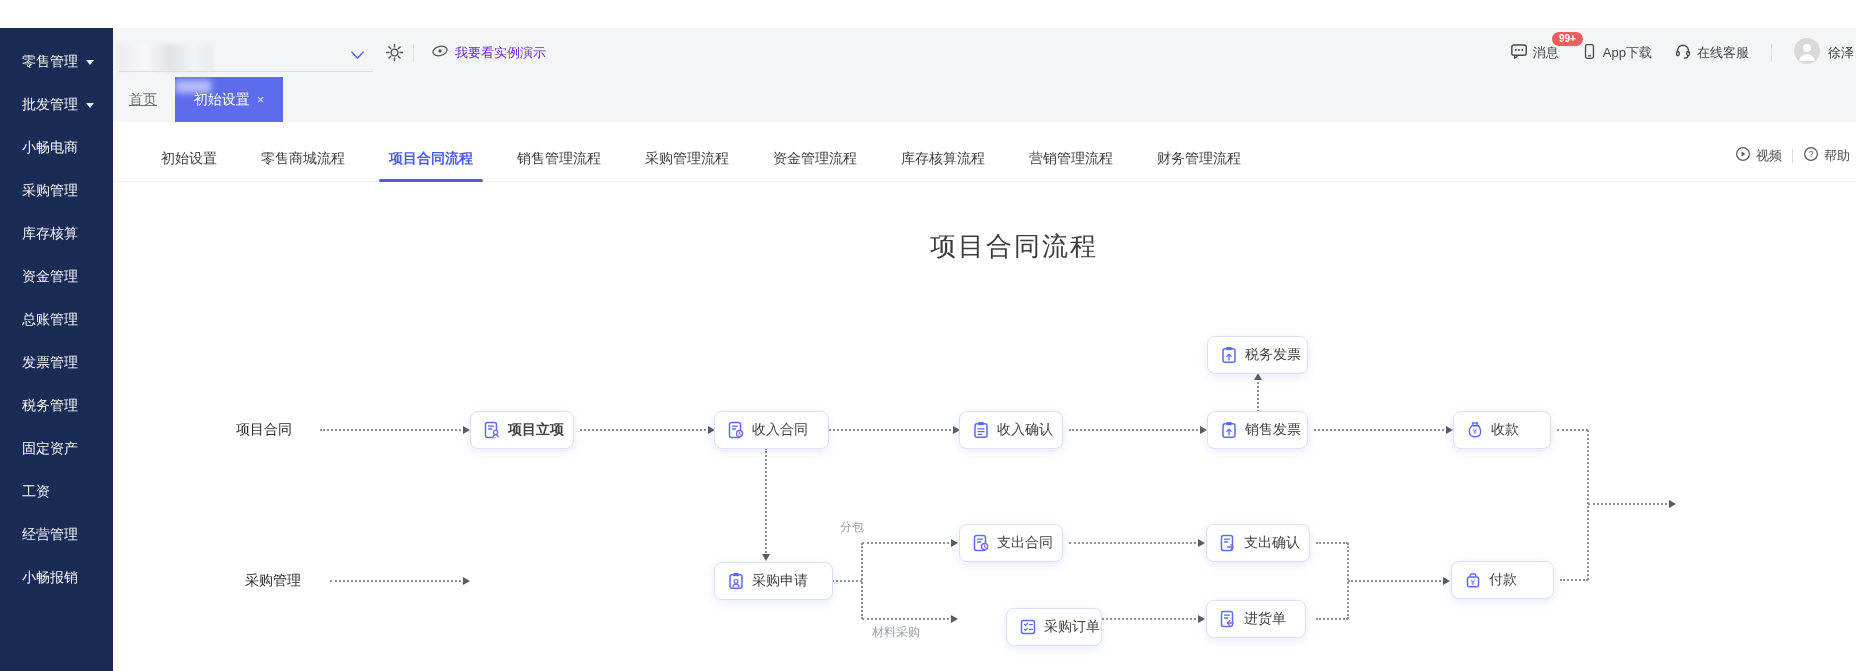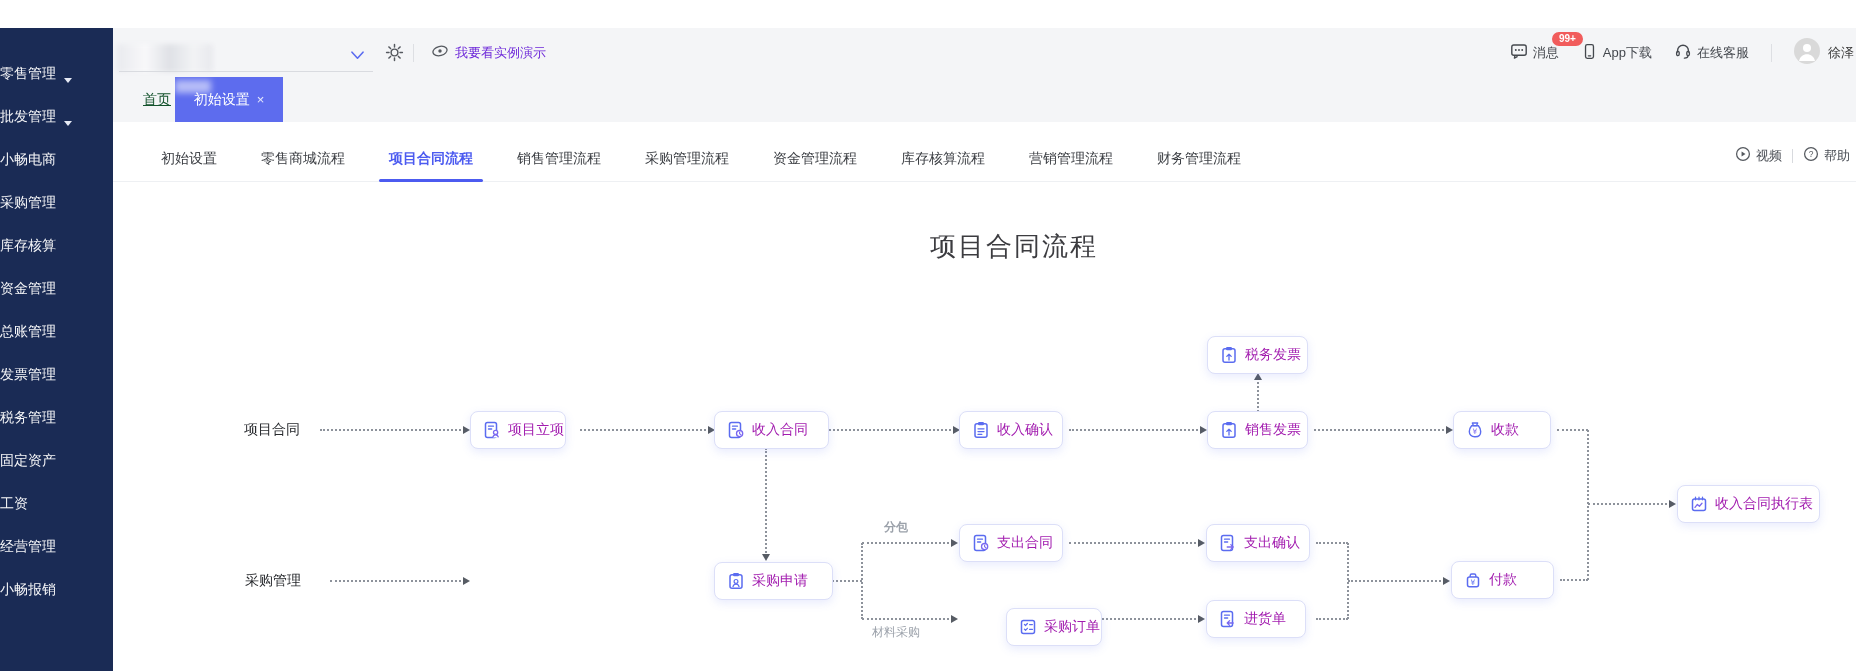--- a/index.html
+++ b/index.html
@@ -21,55 +21,55 @@
   .tb-divider{width:1px;height:18px;background:#dddfe3;position:absolute;top:16px;}
   .demo-item{position:absolute;left:318px;top:14px;display:flex;align-items:center;gap:6px;
     font-size:13px;color:#6d28d9;}
   .topbar-right{position:absolute;right:0;top:0;height:49px;display:flex;align-items:center;gap:22px;padding-right:0;}
   .tb-item{display:flex;align-items:center;gap:5px;font-size:13px;color:#43474d;position:relative;cursor:pointer;}
   .badge{position:absolute;top:-12px;right:-26px;background:#f15c5c;color:#fff;font-size:10px;font-weight:bold;
     padding:1px 7px;border-radius:9px;border:2px solid #f4f5f7;line-height:12px;}
   .user-item{display:flex;align-items:center;gap:8px;width:62px;overflow:hidden;font-size:13px;color:#333;}
   
   .tabrow{position:absolute;left:0;right:0;top:49px;height:45px;}
-  .tab-home{position:absolute;left:22px;top:0;height:45px;display:flex;align-items:center;
-    font-size:14px;color:#14532d;padding:0 8px;cursor:pointer;text-decoration:underline;}
+  .tab-home{position:absolute;left:8px;top:0;height:45px;display:flex;align-items:center;
+    font-size:14px;color:#737373;padding:0 8px;cursor:pointer;text-decoration:underline;}
   .tab-active{position:absolute;left:62px;top:0;height:45px;width:108px;background:#5d6cee;color:#fff;
     display:flex;align-items:center;justify-content:center;gap:7px;font-size:14px;cursor:pointer;}
   .tab-close{font-size:13px;opacity:.85;cursor:pointer;}
   .tab-smudge{position:absolute;left:62px;top:3px;width:36px;height:13px;background:rgba(255,255,255,.55);filter:blur(3px);}
   
   .sidebar{position:absolute;left:0;top:28px;bottom:0;width:113px;background:#1a2b55;z-index:11;color:#fff;}
   .logo-block{height:50px;background:#152347;padding:6px 8px 0 8px;box-sizing:border-box;}
   .logo-row{display:flex;align-items:center;gap:4px;}
   .brand-name{font-size:10px;color:#fff;white-space:nowrap;letter-spacing:0;}
   .edition{font-size:10.5px;color:#fff;margin-top:2px;}
   .side-menu{padding-top:12px;}
-  .side-item{height:43px;display:flex;align-items:flex-end;font-size:14px;
+  .side-item{height:43px;display:flex;align-items:center;padding-left:22px;font-size:14px;
     color:rgba(255,255,255,.96);cursor:pointer;gap:8px;}
   .side-item .tri{width:0;height:0;border-left:4.5px solid transparent;border-right:4.5px solid transparent;
     border-top:5px solid #e6eaf5;margin-top:2px;}
   
   .content{position:absolute;left:113px;right:0;top:122px;bottom:0;background:#fff;z-index:5;}
   .subtab-bar{position:relative;height:60px;display:flex;align-items:center;padding:14px 0 0 42px;
     box-sizing:border-box;gap:32px;border-bottom:1px solid #eef0f3;}
   .subtab{font-size:14px;color:#3a3d42;cursor:pointer;position:relative;height:46px;display:flex;
     align-items:center;padding:0 6px;}
   .subtab.active{color:#4c5bf0;font-weight:bold;}
   .subtab.active::after{content:"";position:absolute;left:-4px;right:-4px;bottom:0;height:3px;background:#4c5bf0;border-radius:2px;}
   .subtab-right{position:absolute;right:6px;top:24px;display:flex;align-items:center;gap:10px;
     font-size:13px;color:#4a4e55;}
   .sr-item{display:flex;align-items:flex-end;gap:5px;cursor:pointer;}
   .sr-divider{width:1px;height:14px;background:#d8dade;}
   
   .flow-layer{position:absolute;left:0;top:0;width:1856px;height:671px;z-index:6;pointer-events:none;}
   .flow-title{position:absolute;left:930px;top:229px;font-size:26px;letter-spacing:2px;color:#3c3c40;font-weight:500;}
   .flow-node{position:absolute;height:38px;background:#fff;border:1px solid #dcdff8;border-radius:8px;
     box-shadow:0 3px 10px rgba(95,110,240,.14);display:flex;align-items:center;gap:7px;padding-left:12px;
-    box-sizing:border-box;font-size:14px;color:#a21caf;font-weight:500;pointer-events:auto;cursor:pointer;}
+    box-sizing:border-box;font-size:14px;color:#404040;font-weight:500;pointer-events:auto;cursor:pointer;}
   .flow-node svg{flex:0 0 auto;}
   .row-label{position:absolute;font-size:14px;color:#26282c;font-weight:500;}
   .flow-ann{position:absolute;font-size:12px;color:#9ba1aa;}
   .edge-h{position:absolute;border-top:2px dotted #8d929b;height:0;}
   .edge-v{position:absolute;border-left:2px dotted #8d929b;width:0;}
   .ah{position:absolute;width:0;height:0;}
   .ah.right{border-top:4.5px solid transparent;border-bottom:4.5px solid transparent;border-left:7px solid #575c64;}
   .ah.up{border-left:4.5px solid transparent;border-right:4.5px solid transparent;border-bottom:7px solid #575c64;}
   .ah.down{border-left:4.5px solid transparent;border-right:4.5px solid transparent;border-top:7px solid #575c64;}
 </style>
@@ -235,23 +235,23 @@
           </svg>
         </span>
         <span>帮助</span>
       </div>
     </div>
   </div>
 </div>
 
 <div class="flow-layer">
   <div class="flow-title">项目合同流程</div>
-<div class="row-label" style="left: 244px; top: 421px;">项目合同</div>
+<div class="row-label" style="left: 236px; top: 421px;">项目合同</div>
     <div class="row-label" style="left: 245px; top: 572px;">采购管理</div>
-    <div class="flow-ann" style="left: 884px; top: 519px; font-weight: bold;">分包</div>
+    <div class="flow-ann" style="left: 840px; top: 519px;">分包</div>
     <div class="flow-ann" style="left: 872px; top: 624px;">材料采购</div>
     <div class="edge-h" style="left: 320px; top: 429px; width: 145px;"></div>
     <div class="ah right" style="left: 463px; top: 425.5px;"></div>
     <div class="edge-h" style="left: 580px; top: 429px; width: 130px;"></div>
     <div class="ah right" style="left: 708px; top: 425.5px;"></div>
     <div class="edge-h" style="left: 825px; top: 429px; width: 130px;"></div>
     <div class="ah right" style="left: 953px; top: 425.5px;"></div>
     <div class="edge-h" style="left: 1069px; top: 429px; width: 133px;"></div>
     <div class="ah right" style="left: 1200px; top: 425.5px;"></div>
     <div class="edge-h" style="left: 1314px; top: 429px; width: 134px;"></div>
@@ -275,21 +275,21 @@
     <div class="edge-h" style="left: 1316px; top: 542px; width: 32px;"></div>
     <div class="edge-h" style="left: 1316px; top: 618px; width: 32px;"></div>
     <div class="edge-v" style="left: 1347px; top: 543px; height: 76px;"></div>
     <div class="edge-h" style="left: 1348px; top: 580px; width: 97px;"></div>
     <div class="ah right" style="left: 1443px; top: 576.5px;"></div>
     <div class="edge-h" style="left: 1560px; top: 579px; width: 28px;"></div>
     <div class="edge-h" style="left: 1557px; top: 429px; width: 31px;"></div>
     <div class="edge-v" style="left: 1587px; top: 430px; height: 150px;"></div>
     <div class="edge-h" style="left: 1588px; top: 503px; width: 83px;"></div>
     <div class="ah right" style="left: 1669px; top: 499.5px;"></div>
-    <div class="flow-node" style="left: 470px; top: 411px; width: 96px;">
+    <div class="flow-node" style="left: 470px; top: 411px; width: 104px; font-weight: bold;">
       <span style="display: inline-flex;">
         <svg width="18" height="18" viewBox="0 0 18 18" fill="none" xmlns="http://www.w3.org/2000/svg">
           <rect x="2.5" y="1.5" width="11" height="15" rx="2" stroke="#5b6cf0" stroke-width="1.5"></rect>
           <path d="M5.5 5.2h5M5.5 8h3.2" stroke="#5b6cf0" stroke-width="1.3" stroke-linecap="round"></path>
           <circle cx="12.6" cy="11.4" r="2.1" fill="#fff" stroke="#7a68f0" stroke-width="1.3"></circle>
           <path d="M9.8 16.4c.4-1.7 1.5-2.5 2.8-2.5s2.4.8 2.8 2.5" fill="#fff" stroke="#7a68f0" stroke-width="1.3"></path>
         </svg>
       </span>
       <span>项目立项</span>
     </div>
@@ -400,23 +400,13 @@
     <div class="flow-node" style="left: 1451px; top: 561px; width: 103px;">
       <span style="display: inline-flex;">
         <svg width="18" height="18" viewBox="0 0 18 18" fill="none" xmlns="http://www.w3.org/2000/svg">
           <rect x="3.5" y="6" width="11" height="9.8" rx="2" stroke="#5b6cf0" stroke-width="1.5"></rect>
           <path d="M6.2 6V4.4C6.2 3.6 6.9 3 7.7 3h2.6c.8 0 1.5.6 1.5 1.4V6" stroke="#5b6cf0" stroke-width="1.4"></path>
           <text x="9" y="13.6" font-size="7.5" text-anchor="middle" fill="#5b6cf0" font-family="DejaVu Sans,sans-serif">¥</text>
         </svg>
       </span>
       <span>付款</span>
     </div>
-    <div class="flow-node" style="left: 1677px; top: 485px; width: 143px;">
-      <span style="display: inline-flex;">
-        <svg width="18" height="18" viewBox="0 0 18 18" fill="none" xmlns="http://www.w3.org/2000/svg">
-          <rect x="2.5" y="4" width="13" height="11.5" rx="2" stroke="#5b6cf0" stroke-width="1.5"></rect>
-          <path d="M5.5 2.2v2.6M9 2.2v2.6M12.5 2.2v2.6" stroke="#5b6cf0" stroke-width="1.3" stroke-linecap="round"></path>
-          <path d="M5 12.4l2.4-3 2 1.9 2.6-3" stroke="#7a68f0" stroke-width="1.3" stroke-linecap="round" stroke-linejoin="round"></path>
-        </svg>
-      </span>
-      <span>收入合同执行表</span>
-    </div>
   </div>
 
 </body></html>

